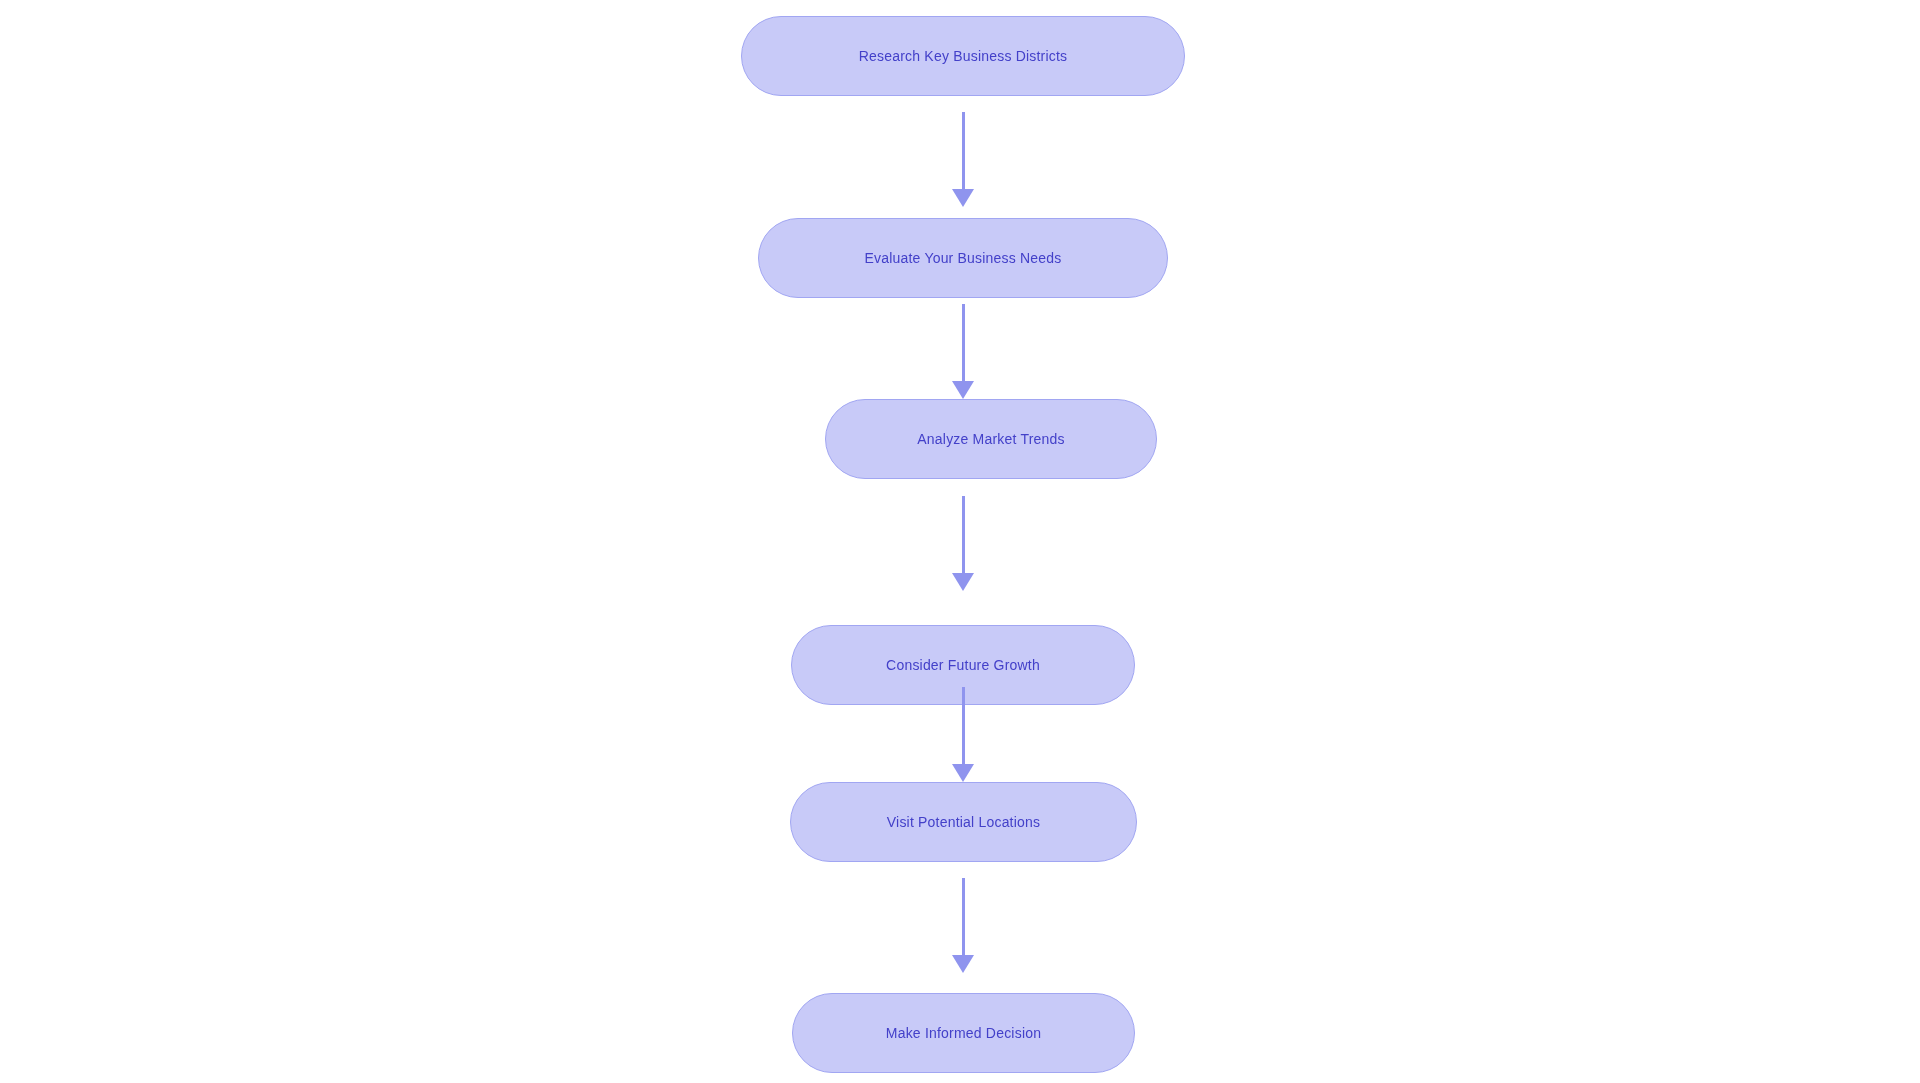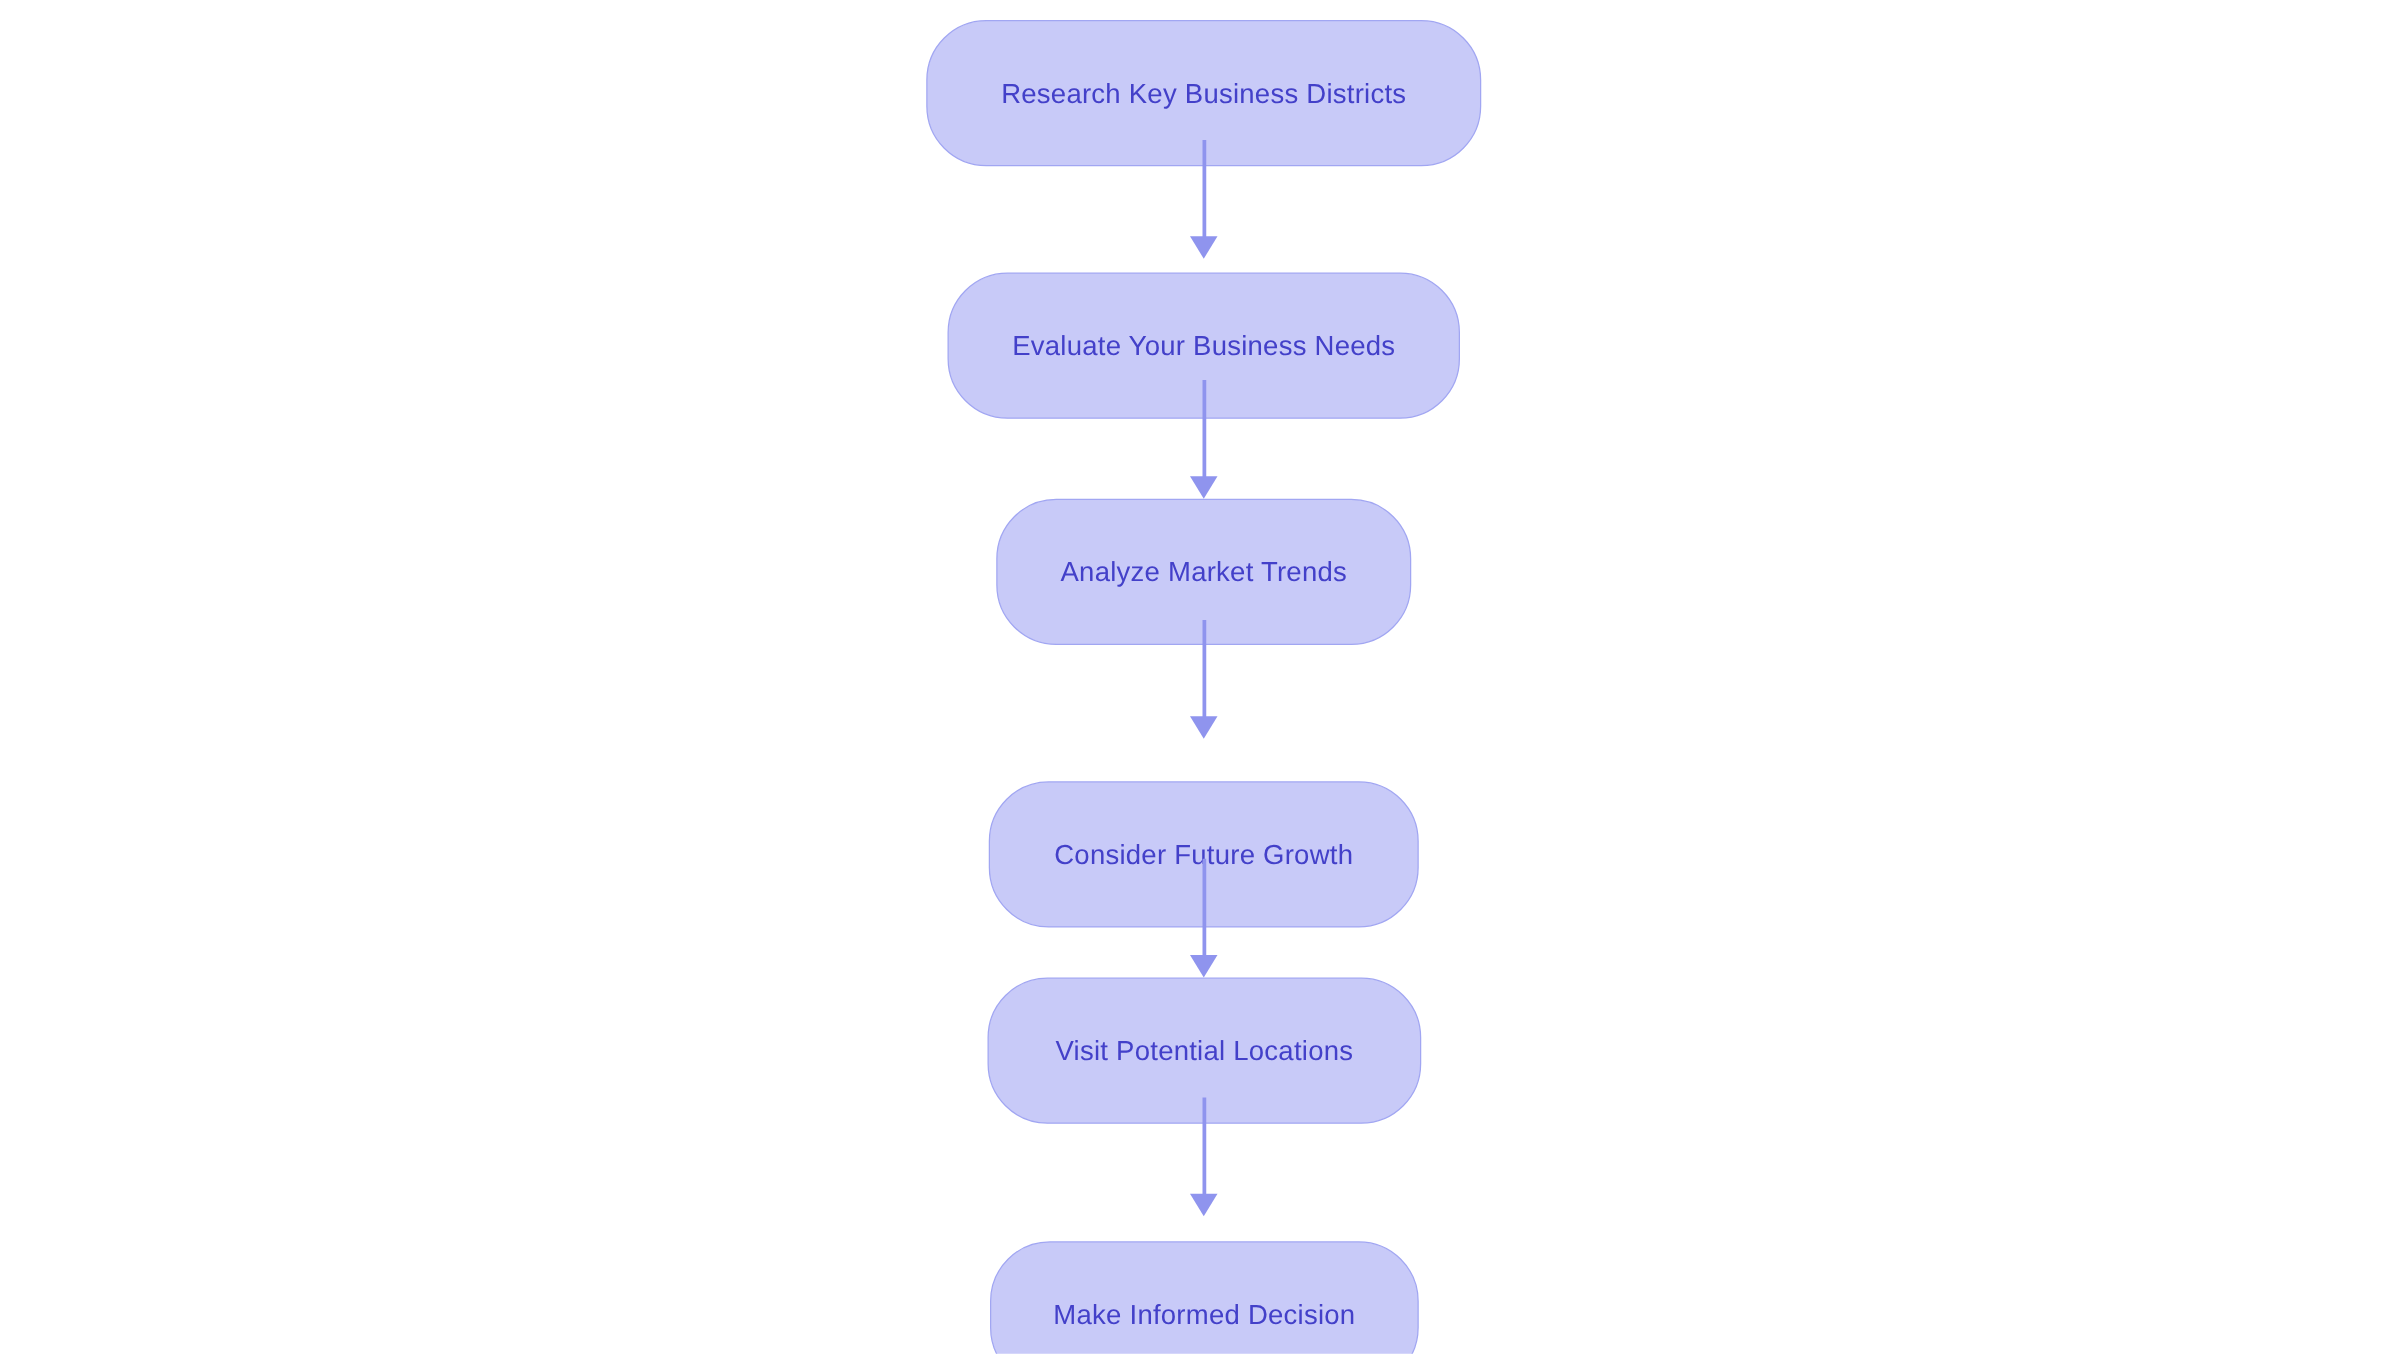--- a/index.html
+++ b/index.html
@@ -13,36 +13,36 @@
   body{
     width:1920px;height:1083px;
     background:var(--bg);
     font-family:"Liberation Sans", sans-serif;
     position:relative;
     overflow:hidden;
   }
   .canvas{position:absolute;inset:0;}
   .flow-node{
     position:absolute;
-    height:117px;
+    height:80px;
     box-sizing:border-box;
     background:var(--node-fill);
     border:1.6px solid var(--node-border);
     border-radius:48px;
     display:flex;
     align-items:center;
     justify-content:center;
     color:var(--text);
-    font-size:22px;
+    font-size:14px;
     letter-spacing:0.2px;
     white-space:nowrap;
   }
   .flow-node.n1{top:16px;  left:741px; width:444px;}
   .flow-node.n2{top:218px; left:758px; width:410px;}
-  .flow-node.n3{top:399px; left:797px; width:332px;}
+  .flow-node.n3{top:399px; left:825px; width:332px;}
   .flow-node.n4{top:590px; left:791px; width:344px;margin-top:35px;}
   .flow-node.n5{top:782px; left:790px; width:347px;text-align:right;}
   .flow-node.n6{top:993px; left:792px; width:343px;}
   .arrow{
     position:absolute;
     left:952px;
     width:22px;
     height:95px;
   }
   .arrow .shaft{

